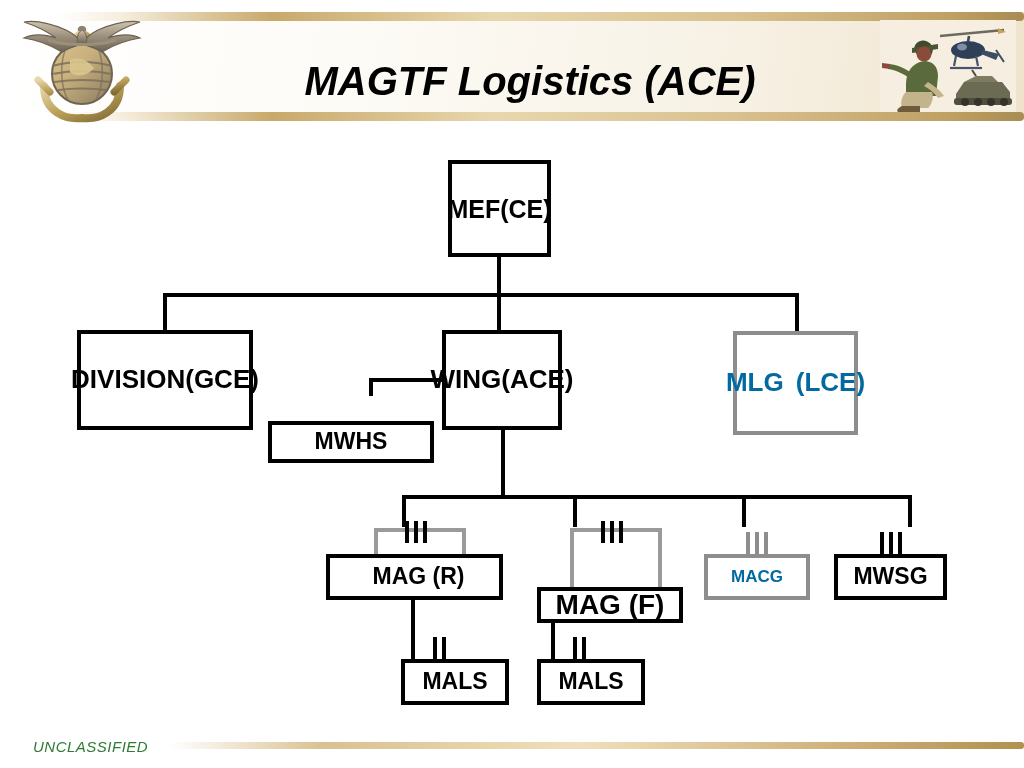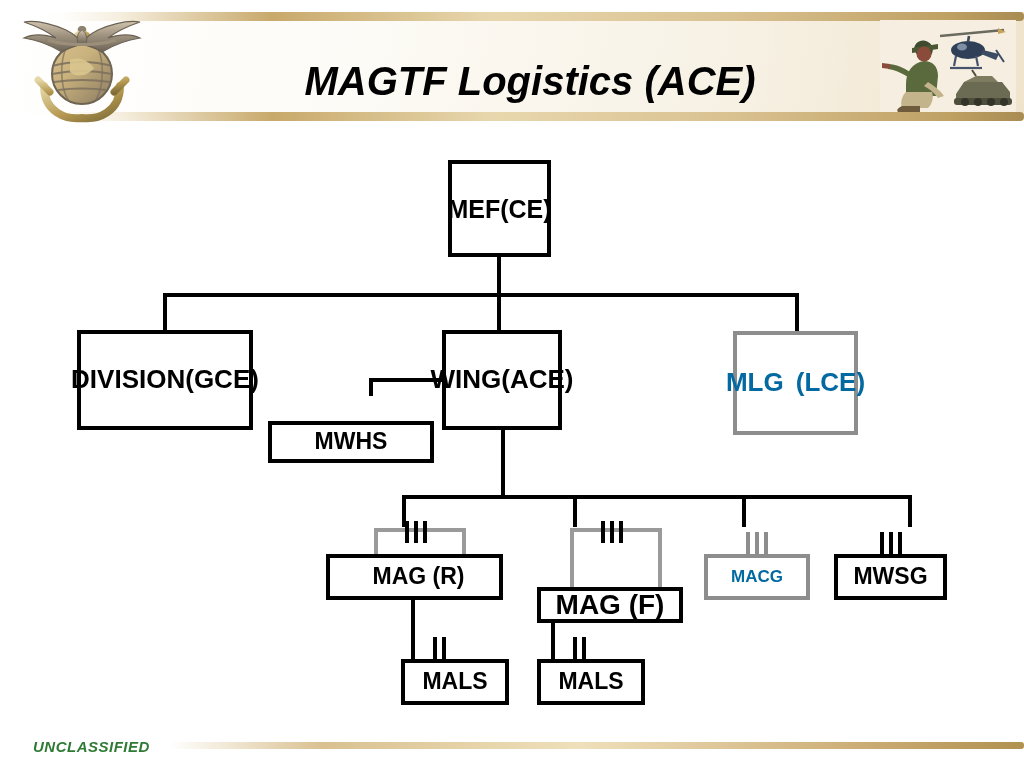--- a/index.html
+++ b/index.html
@@ -159,21 +159,21 @@
         #efe0bb 48%,
         #cdae77 80%,
         #b1914f 100%);
     border-radius: 3px;
   }
   #classification {
     position: absolute;
     left: 33px;
     top: 738px;
     font-size: 15px;
-    font-weight: bold;
+    font-weight: normal;
     font-style: italic;
     color: #2f7a34;
     letter-spacing: 0.5px;
   }
 </style>
 </head>
 <body>
 
 <div id="page">
 

